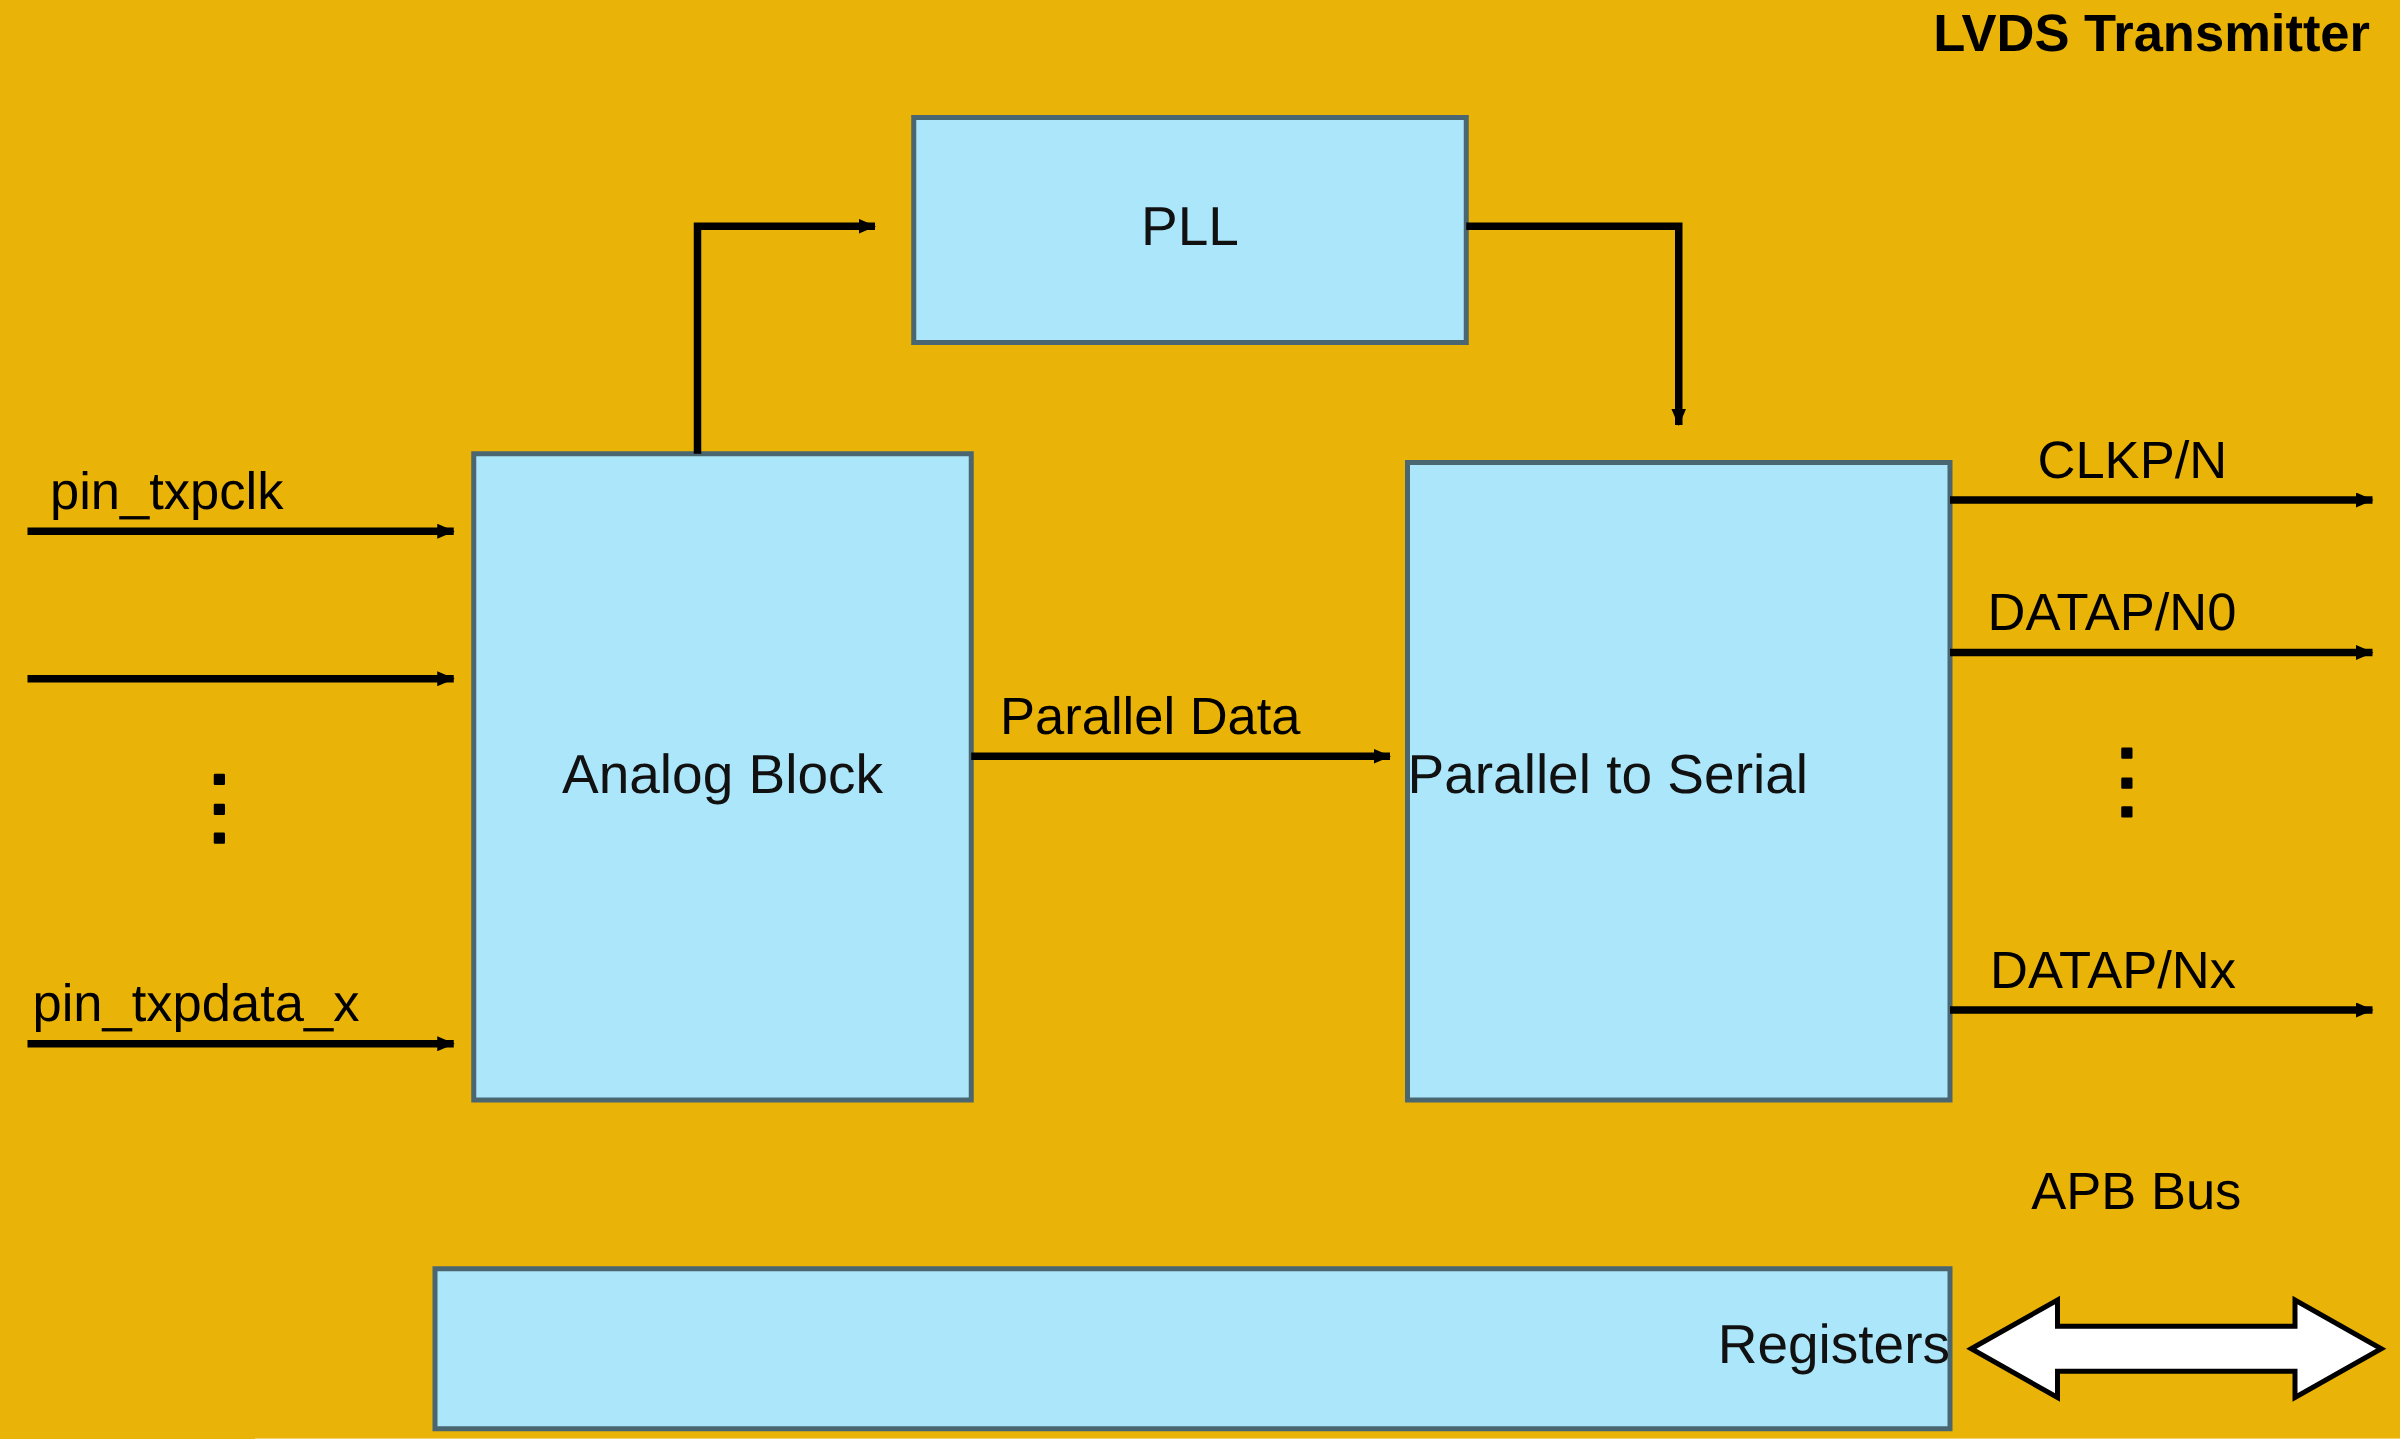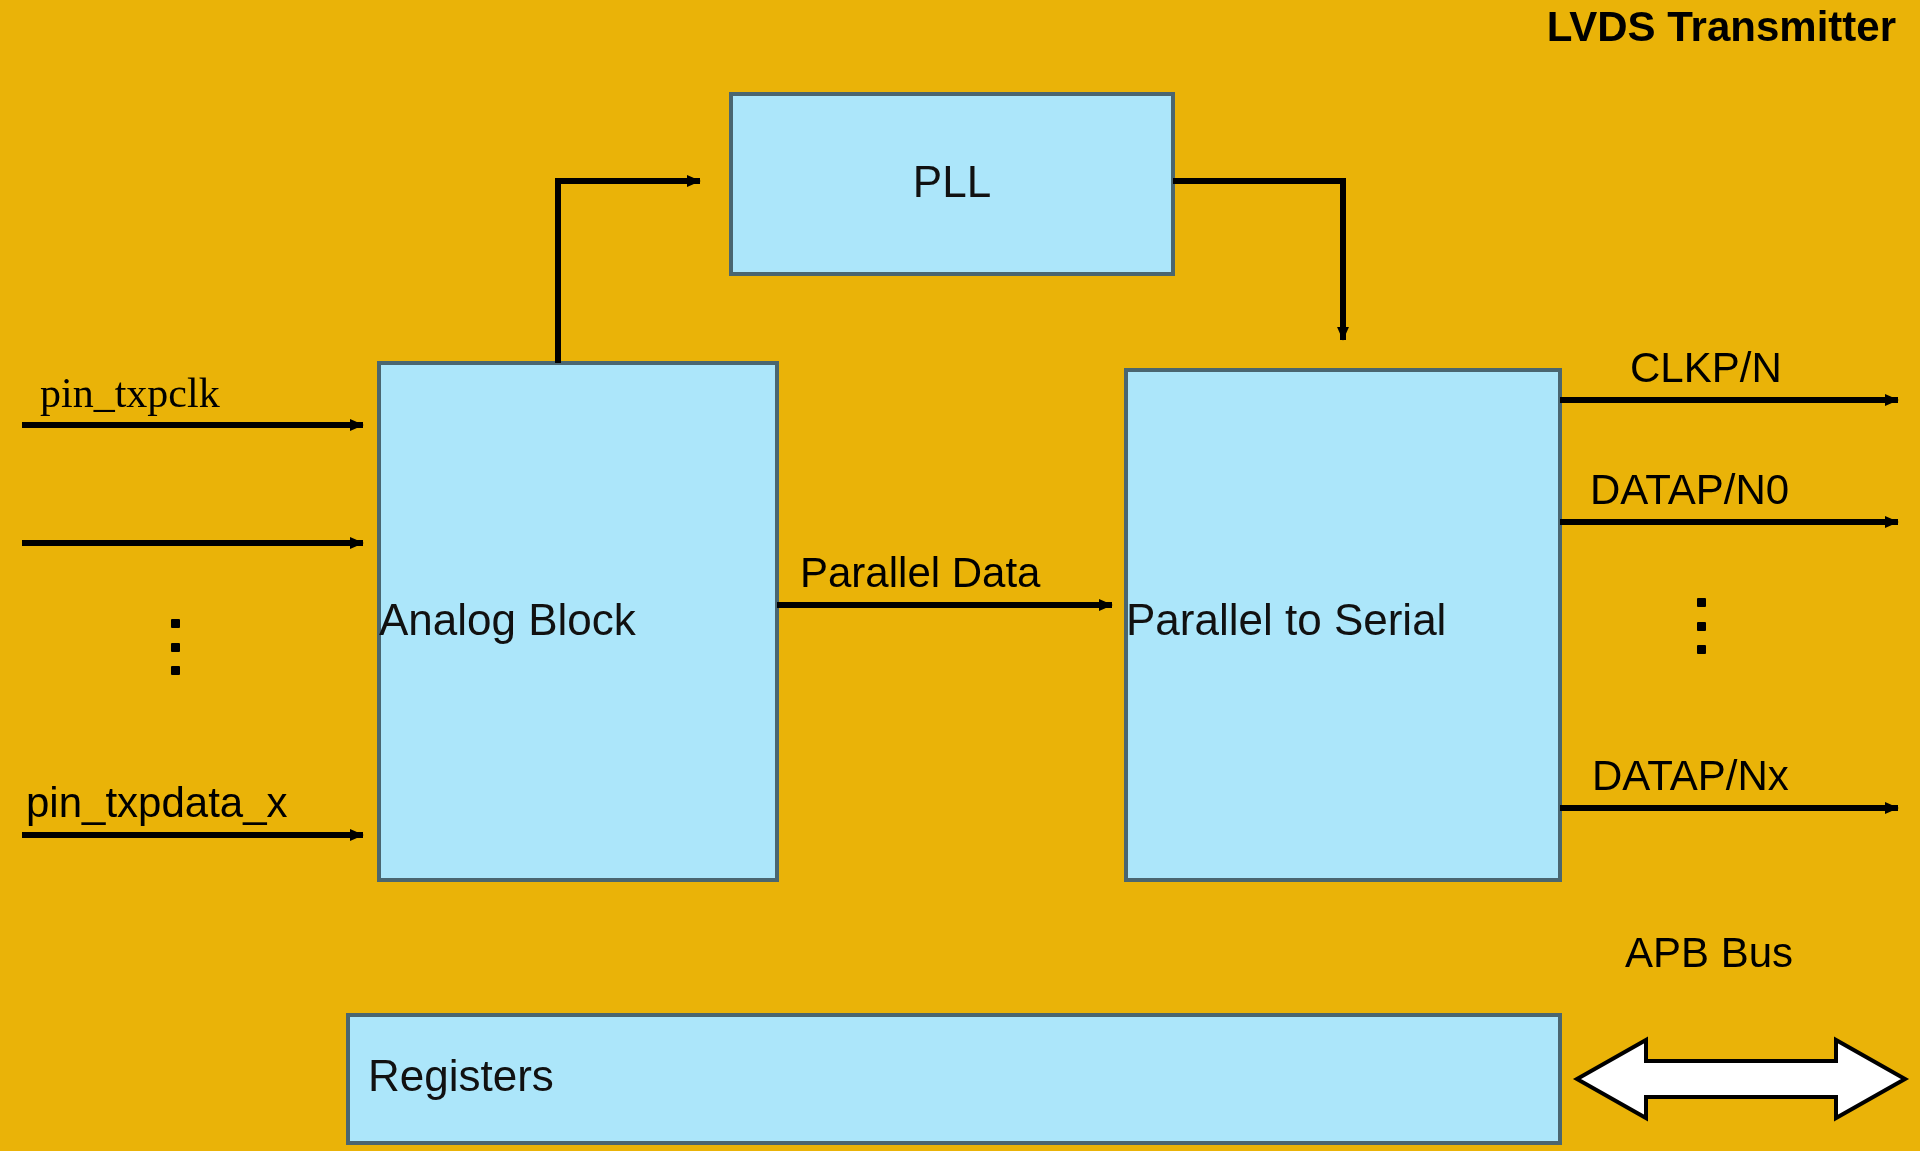--- a/index.html
+++ b/index.html
@@ -110,27 +110,27 @@
              L 1836,1097
              L 1646,1097
              L 1646,1118
              Z" fill="#FFFFFF" stroke="#000000" stroke-width="4" stroke-linejoin="miter"></path>
   </svg>
 
   <div class="lbl title-label" style="right:24px; top:6px;">LVDS Transmitter</div>
 
   <div class="lbl block-label" style="left:731px; top:160px; width:442px; text-align:center;">PLL</div>
 
-  <div class="lbl block-label" style="left:379px; top:598px; width:398px; text-align:left;">Analog Block</div>
+  <div class="lbl block-label" style="left:379px; top:598px; width:398px; text-align:center;">Analog Block</div>
 
   <div class="lbl block-label" style="left:1126px; top:598px; width:434px; text-align:left;">Parallel to Serial</div>
 
-  <div class="lbl block-label" style="left:368px; top:1054px; width:1212px; text-align:left;">Registers</div>
+  <div class="lbl block-label" style="left:348px; top:1054px; width:1212px; text-align:right;">Registers</div>
 
-  <div class="lbl sig-label" style="left:40px; top:372px;font-family:Liberation Serif, serif;">pin_txpclk</div>
+  <div class="lbl sig-label" style="left:40px; top:372px;">pin_txpclk</div>
 
 
   <div class="ellipsis-dots" style="left:171px; top:619px;">
     <span></span>
     <span></span>
     <span></span>
   </div>
 
   <div class="lbl sig-label" style="left:26px; top:782px;">pin_txpdata_x</div>
 

